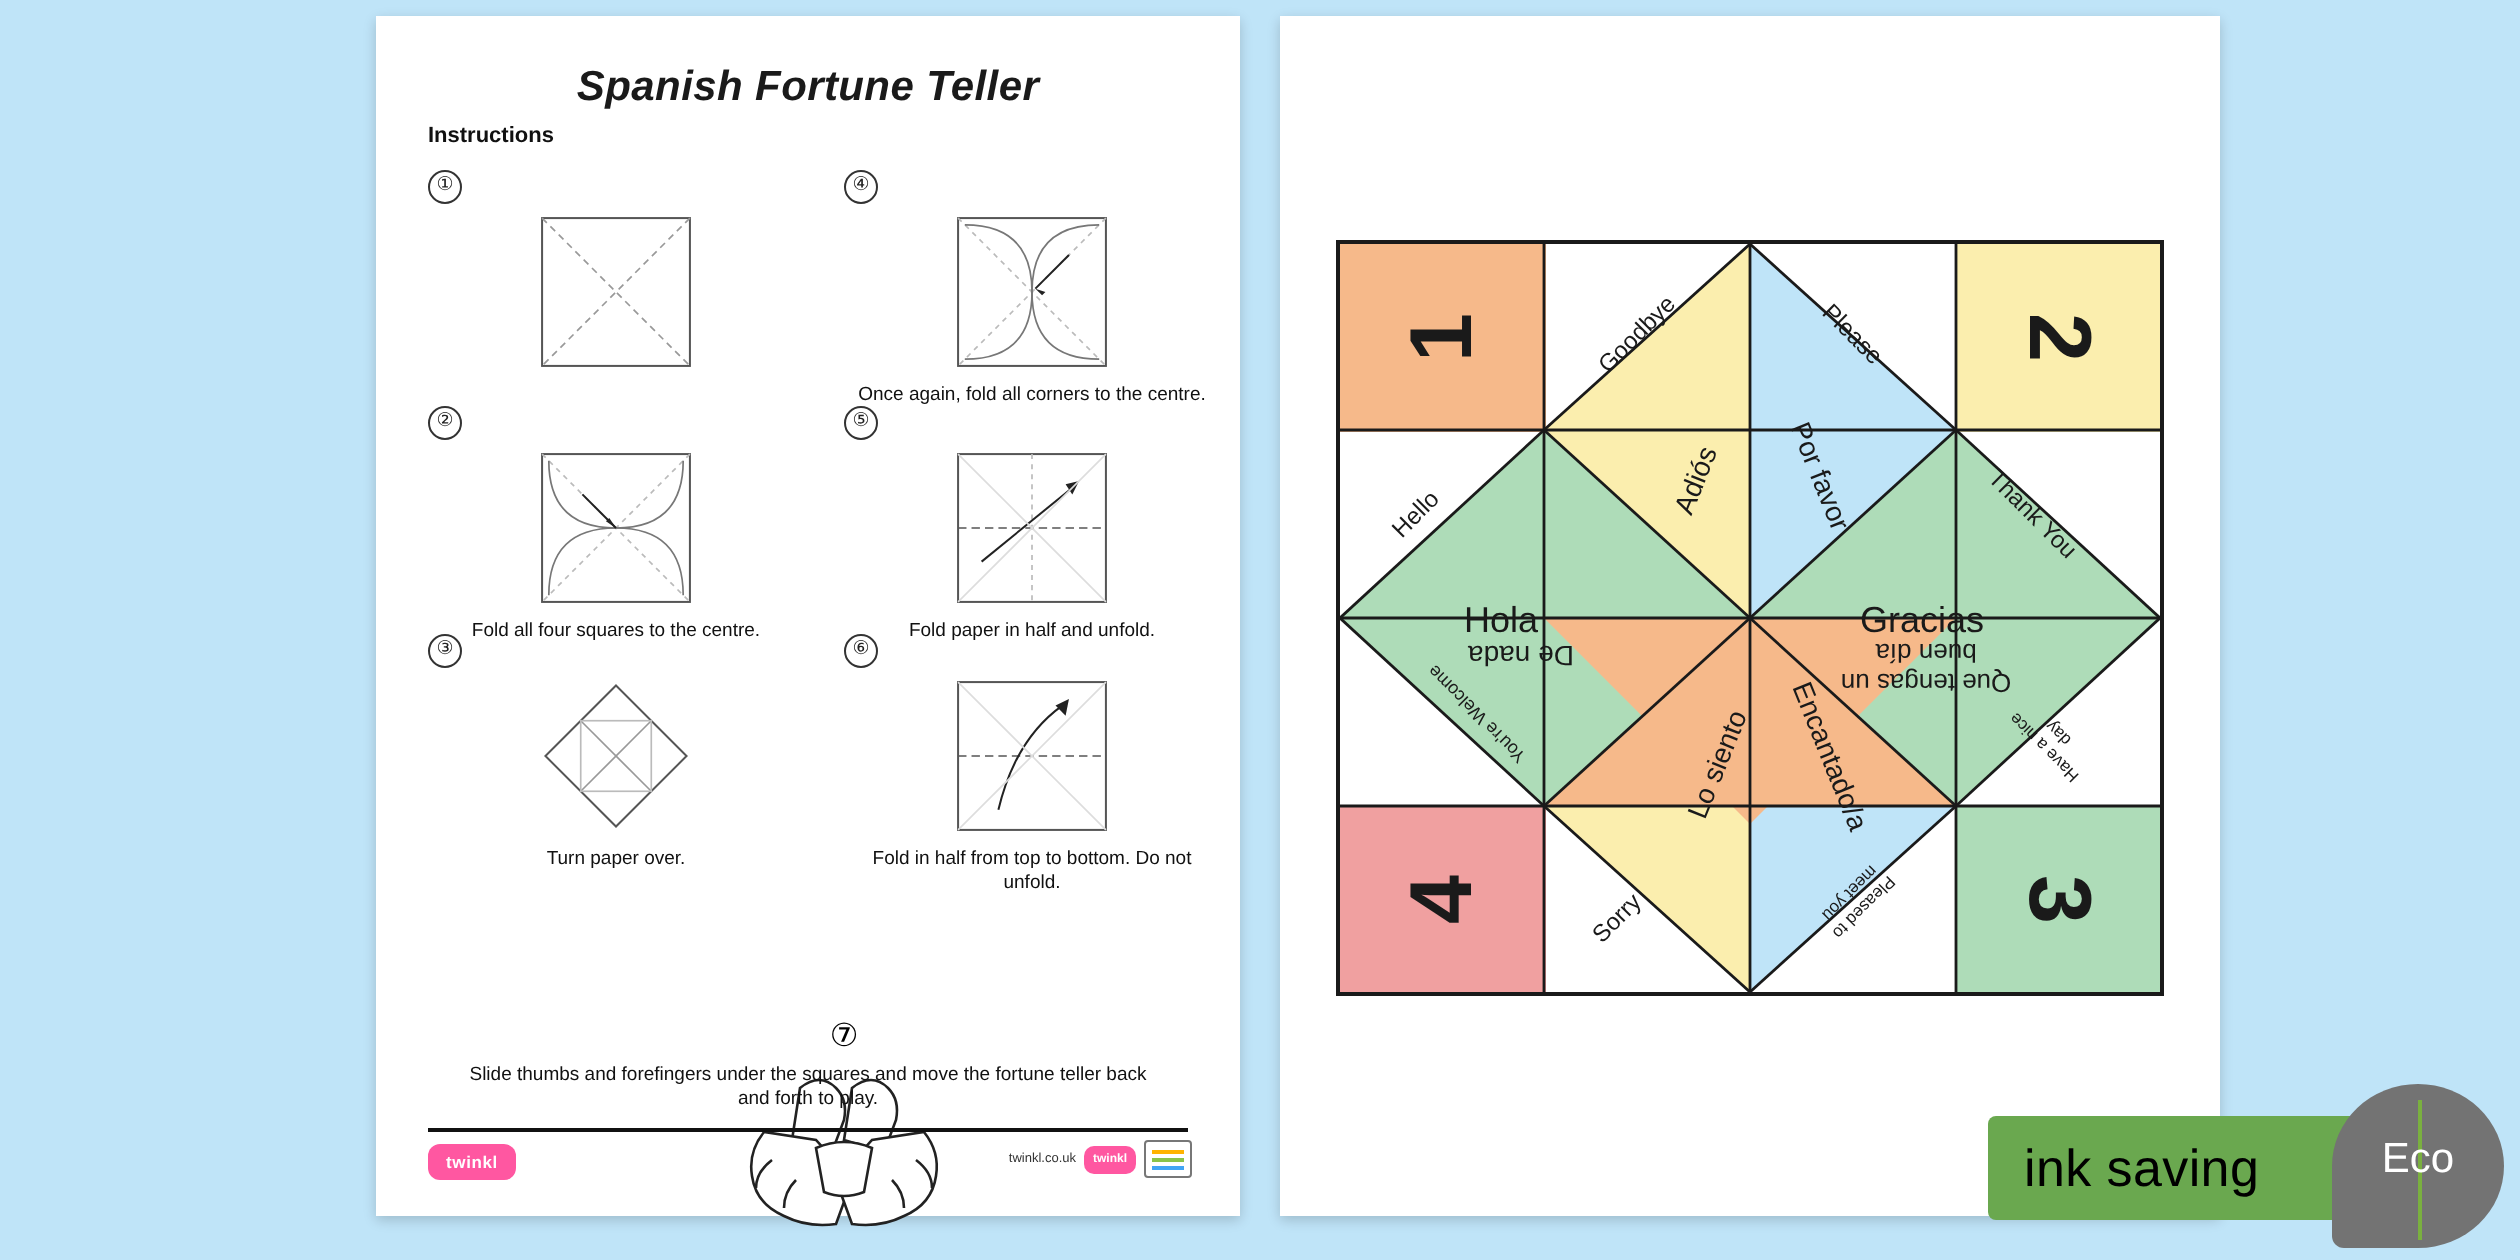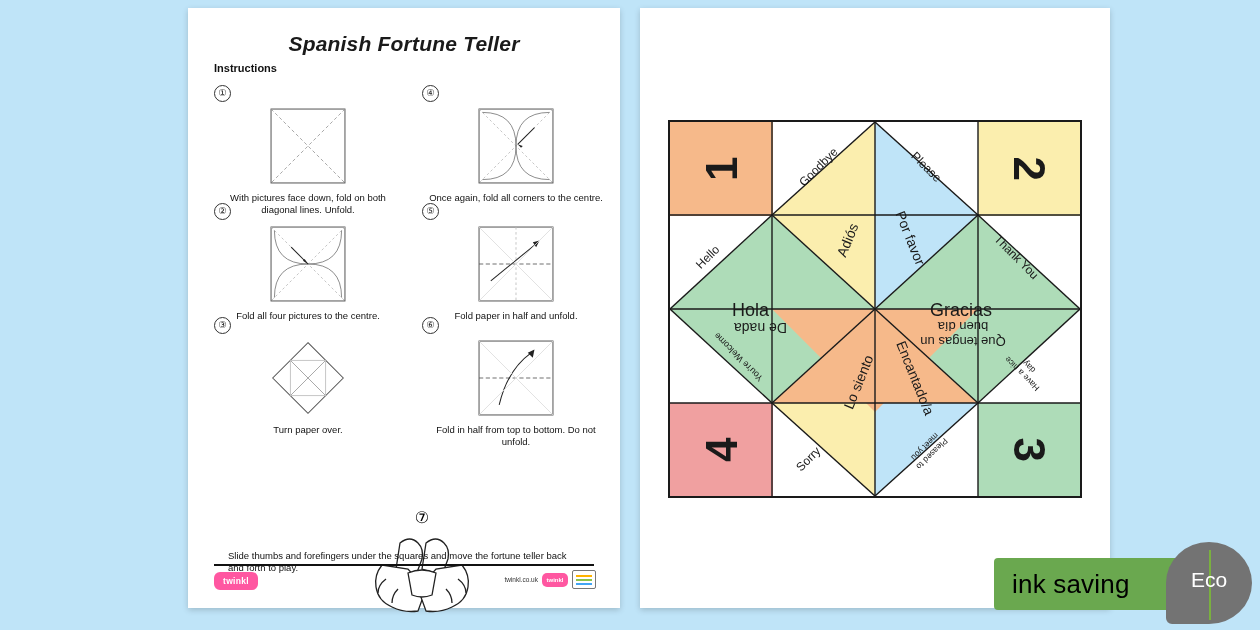--- a/index.html
+++ b/index.html
@@ -40,21 +40,21 @@
   }
   .step .cap{
     font-size:9.5px;line-height:1.25;text-align:center;color:#111;
     padding:0 8px;
   }
   .step7{
     position:absolute;left:96px;top:432px;width:240px;text-align:center;
   }
   .hands{display:block;margin:2px auto 0 auto;}
   .final-cap{
-    position:absolute;left:40px;top:542px;width:352px;text-align:left;
+    position:absolute;left:40px;top:524px;width:352px;text-align:center;
     font-size:9.5px;line-height:1.3;color:#111;
   }
   .footer-rule{
     position:absolute;left:26px;top:556px;width:380px;height:2px;background:#111;
   }
   .twinkl-logo{
     position:absolute;left:26px;top:564px;width:44px;height:18px;
     background:#ff57a1;border-radius:6px;color:#fff;font-size:8.5px;
     font-weight:bold;text-align:center;line-height:18px;letter-spacing:.3px;
   }
@@ -143,37 +143,36 @@
 
   <div class="steps" style="height:420px;">
 
     <div class="step" style="left:4px;top:6px;">
       <span class="num">①</span>
       <svg class="fig" viewBox="0 0 100 100">
         <rect x="6" y="6" width="88" height="88" fill="#fff" stroke="#555" stroke-width="1.2"></rect>
         <line x1="6" y1="6" x2="94" y2="94" stroke="#999" stroke-width="1" stroke-dasharray="4 3"></line>
         <line x1="94" y1="6" x2="6" y2="94" stroke="#999" stroke-width="1" stroke-dasharray="4 3"></line>
       </svg>
-      <div class="cap">With pictures face down, fold on both diagonal lines. Unfold.</div>
     </div>
 
     <div class="step" style="left:4px;top:124px;">
       <span class="num">②</span>
       <svg class="fig" viewBox="0 0 100 100">
         <rect x="6" y="6" width="88" height="88" fill="#fff" stroke="#555" stroke-width="1.2"></rect>
         <line x1="6" y1="6" x2="94" y2="94" stroke="#bbb" stroke-width="1" stroke-dasharray="3 3"></line>
         <line x1="94" y1="6" x2="6" y2="94" stroke="#bbb" stroke-width="1" stroke-dasharray="3 3"></line>
         <path d="M10 10 Q10 50 50 50" fill="none" stroke="#777" stroke-width="1"></path>
         <path d="M90 10 Q90 50 50 50" fill="none" stroke="#777" stroke-width="1"></path>
         <path d="M10 90 Q10 50 50 50" fill="none" stroke="#777" stroke-width="1"></path>
         <path d="M90 90 Q90 50 50 50" fill="none" stroke="#777" stroke-width="1"></path>
         <path d="M30 30 L50 50" stroke="#222" stroke-width="1.2"></path>
         <polygon points="50,50 44,46 46,44" fill="#222"></polygon>
       </svg>
-      <div class="cap">Fold all four pictures to the centre.</div>
+      <div class="cap">Fold all four squares to the centre.</div>
     </div>
 
     <div class="step" style="left:4px;top:238px;">
       <span class="num">③</span>
       <svg class="fig" viewBox="0 0 100 100">
         <polygon points="50,8 92,50 50,92 8,50" fill="#fff" stroke="#555" stroke-width="1.2"></polygon>
         <line x1="29" y1="29" x2="71" y2="71" stroke="#999" stroke-width="1"></line>
         <line x1="71" y1="29" x2="29" y2="71" stroke="#999" stroke-width="1"></line>
         <rect x="29" y="29" width="42" height="42" fill="none" stroke="#bbb" stroke-width="1"></rect>
       </svg>

